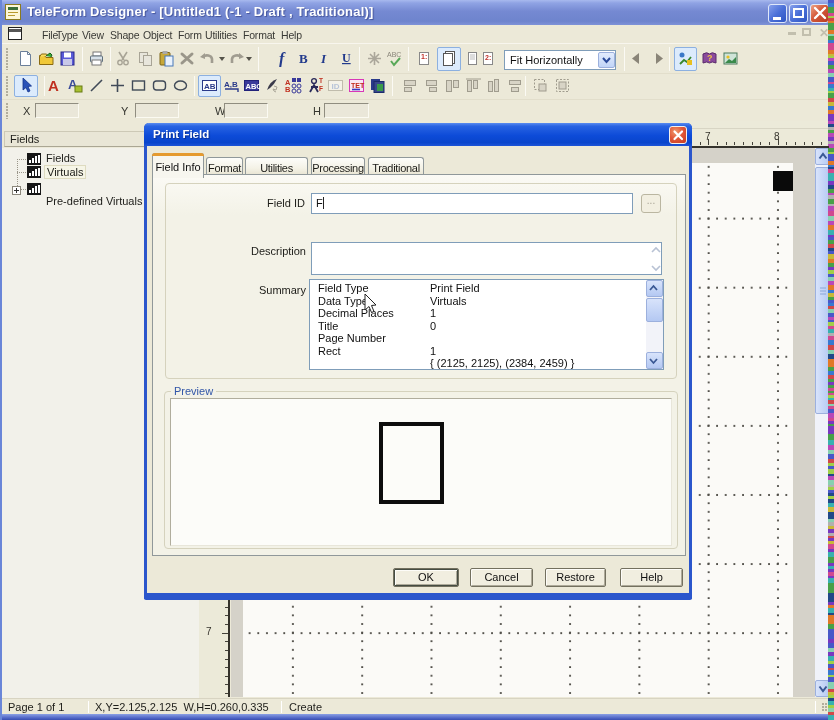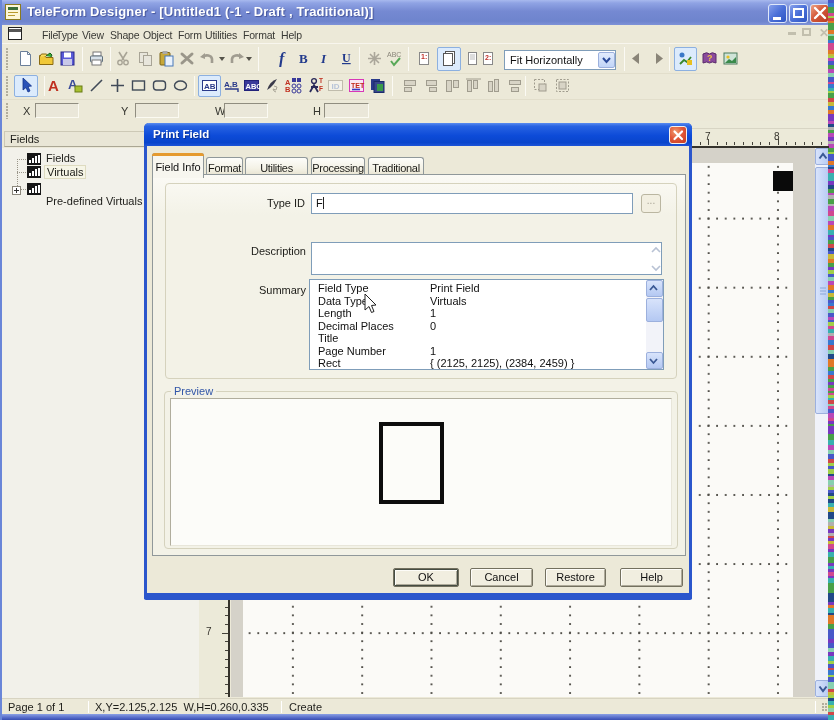--- a/index.html
+++ b/index.html
@@ -902,38 +902,37 @@
         </svg>
       </div>
 </div>
 <div class="abs tab" style="left:59px;width:37px">Format</div>
 <div class="abs tab" style="left:98px;width:63px">Utilities</div>
 <div class="abs tab" style="left:164px;width:54px">Processing</div>
 <div class="abs tab" style="left:221px;width:56px">Traditional</div>
 <div class="abs" id="tabactive">Field Info</div>
 <div class="abs" id="tabpage">
 <div class="abs gbox" style="left:12px;top:8px;width:512px;height:196px"></div>
-<div class="abs dlabel" style="left:78px;top:22px;width:74px">Type ID</div>
+<div class="abs dlabel" style="left:78px;top:22px;width:74px">Field ID</div>
 <div class="abs dinput" style="left:158px;top:18px;width:322px;height:21px;font-size:11px;color:#111;padding:3px 0 0 4px">F<span style="border-left:1px solid #222">&nbsp;</span></div>
 <div class="abs" style="left:488px;top:19px;width:20px;height:19px;background:#f2efe1;border:1px solid #bab6a1;border-radius:3px;color:#a8a494;font-size:10px;text-align:center">...</div>
 <div class="abs dlabel" style="left:78px;top:70px;width:75px">Description</div>
 <div class="abs dinput" style="left:158px;top:67px;width:351px;height:33px">
 <svg width="12" height="10" style="left:338px;top:2px">
           <path d="M2 7 l4-4 4 4" fill="none" stroke="#b8c2d4" stroke-width="1.6"></path>
         </svg>
 <svg width="12" height="10" style="left:338px;top:20px">
           <path d="M2 3 l4 4 4-4" fill="none" stroke="#b8c2d4" stroke-width="1.6"></path>
         </svg>
 </div>
 <div class="abs dlabel" style="left:78px;top:109px;width:75px">Summary</div>
 <div class="abs dinput" style="left:156px;top:104px;width:355px;height:91px"></div>
 <div class="abs" style="left:165px;top:107px;width:200px;font-size:11px;color:#101010;line-height:12.55px">
 <div>Field Type</div>
         <div>Data Type</div>
-        <div>Length</div>
         <div>Decimal Places</div>
         <div>Title</div>
         <div>Page Number</div>
         <div>Rect</div>
       </div>
 <div class="abs" style="left:277px;top:107px;width:235px;font-size:11px;color:#101010;line-height:12.55px">
 <div>Print Field</div>
         <div>Virtuals</div>
         <div>1</div>
         <div>0</div>

